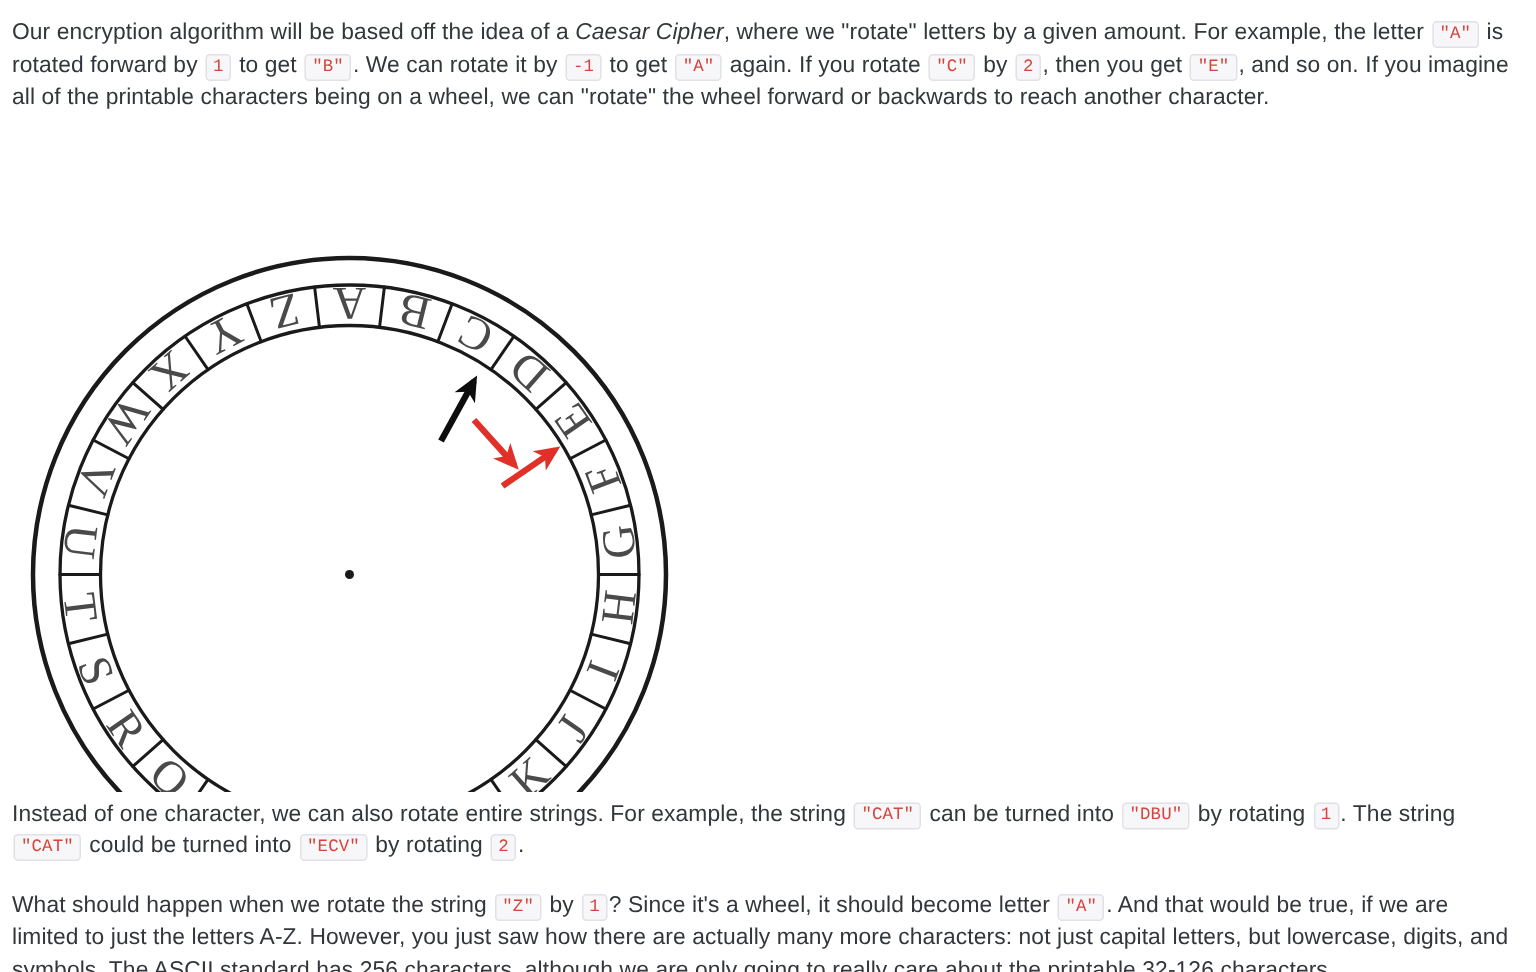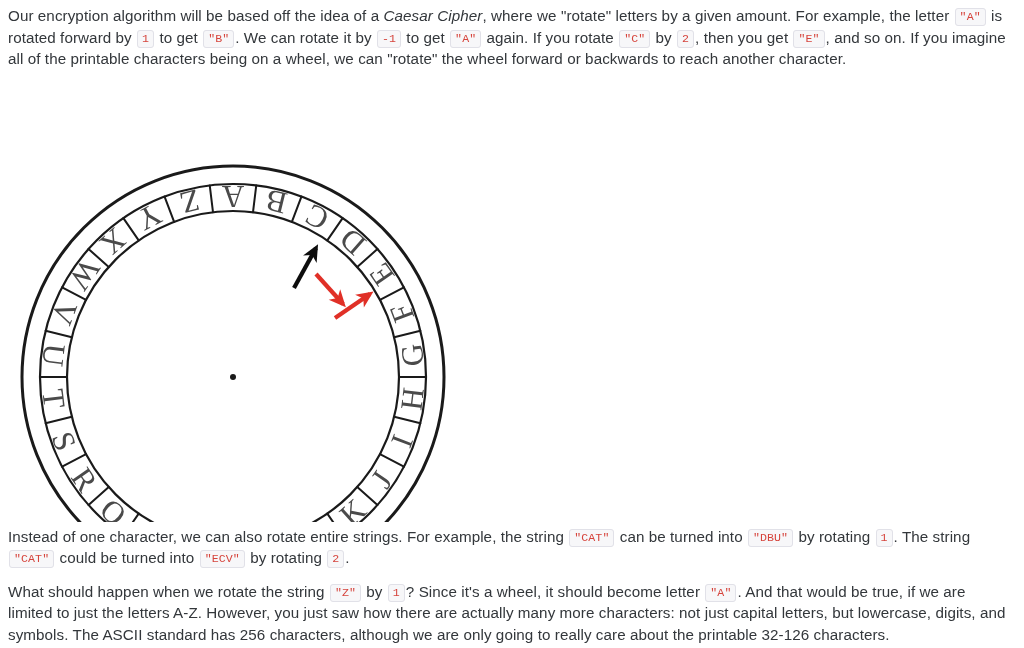--- a/index.html
+++ b/index.html
@@ -23,22 +23,22 @@
     padding: 0 10px 0 8px;
   }
   p.prose {
     margin: 0 0 12px 0;
     font-size: 15.2px;
     line-height: 21.5px;
     color: #33373b;
     letter-spacing: 0.005em;
     text-align: left;
   }
-  p.prose.first { padding-top: 5px; }
-  p.tight { margin-bottom: 12px; }
+  p.prose.first { padding-top: 11px; }
+  p.tight { margin-bottom: 18px; }
   em.term {
     font-style: italic;
   }
   code.inl {
     font-family: "Liberation Mono", "DejaVu Sans Mono", monospace;
     font-size: 11.6px;
     color: #d6443c;
     background: #f7f7f9;
     border: 1px solid #e1e1e8;
     border-radius: 3px;

